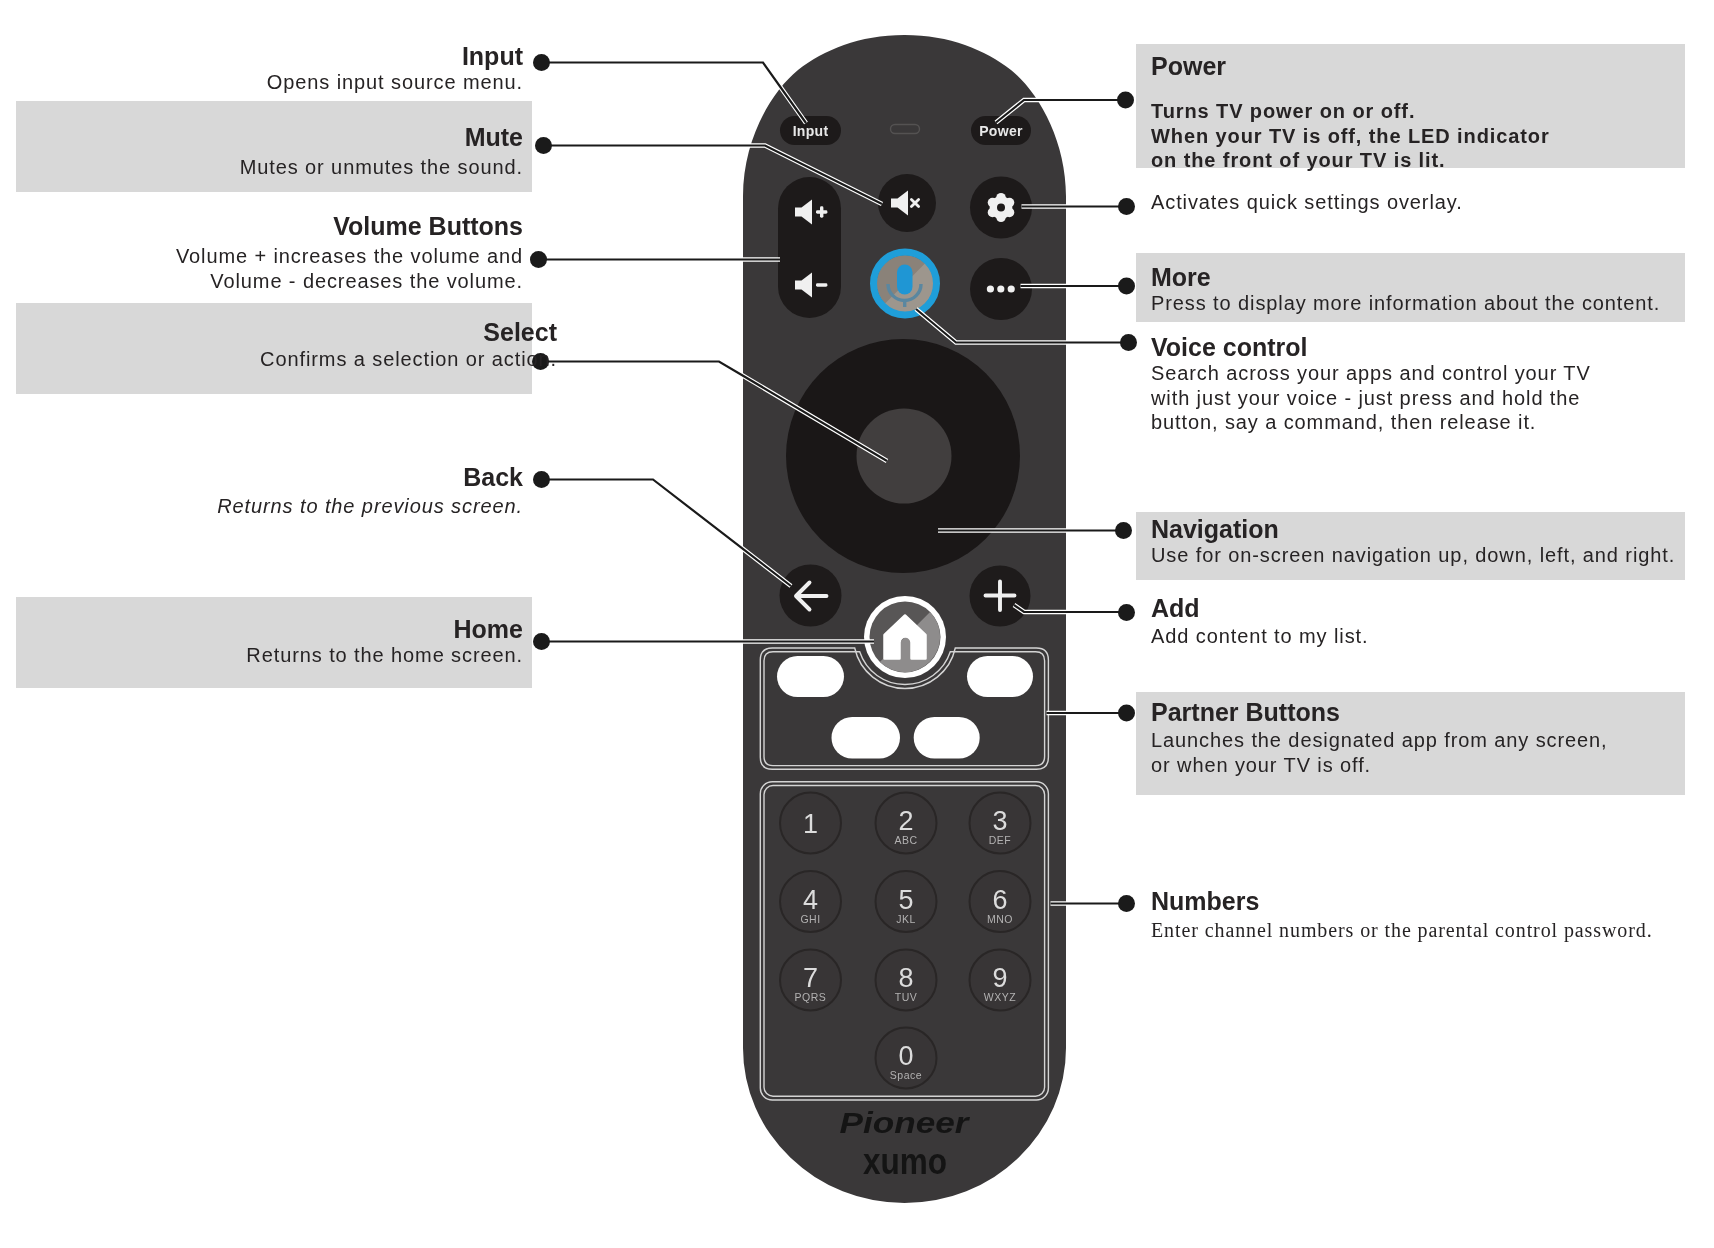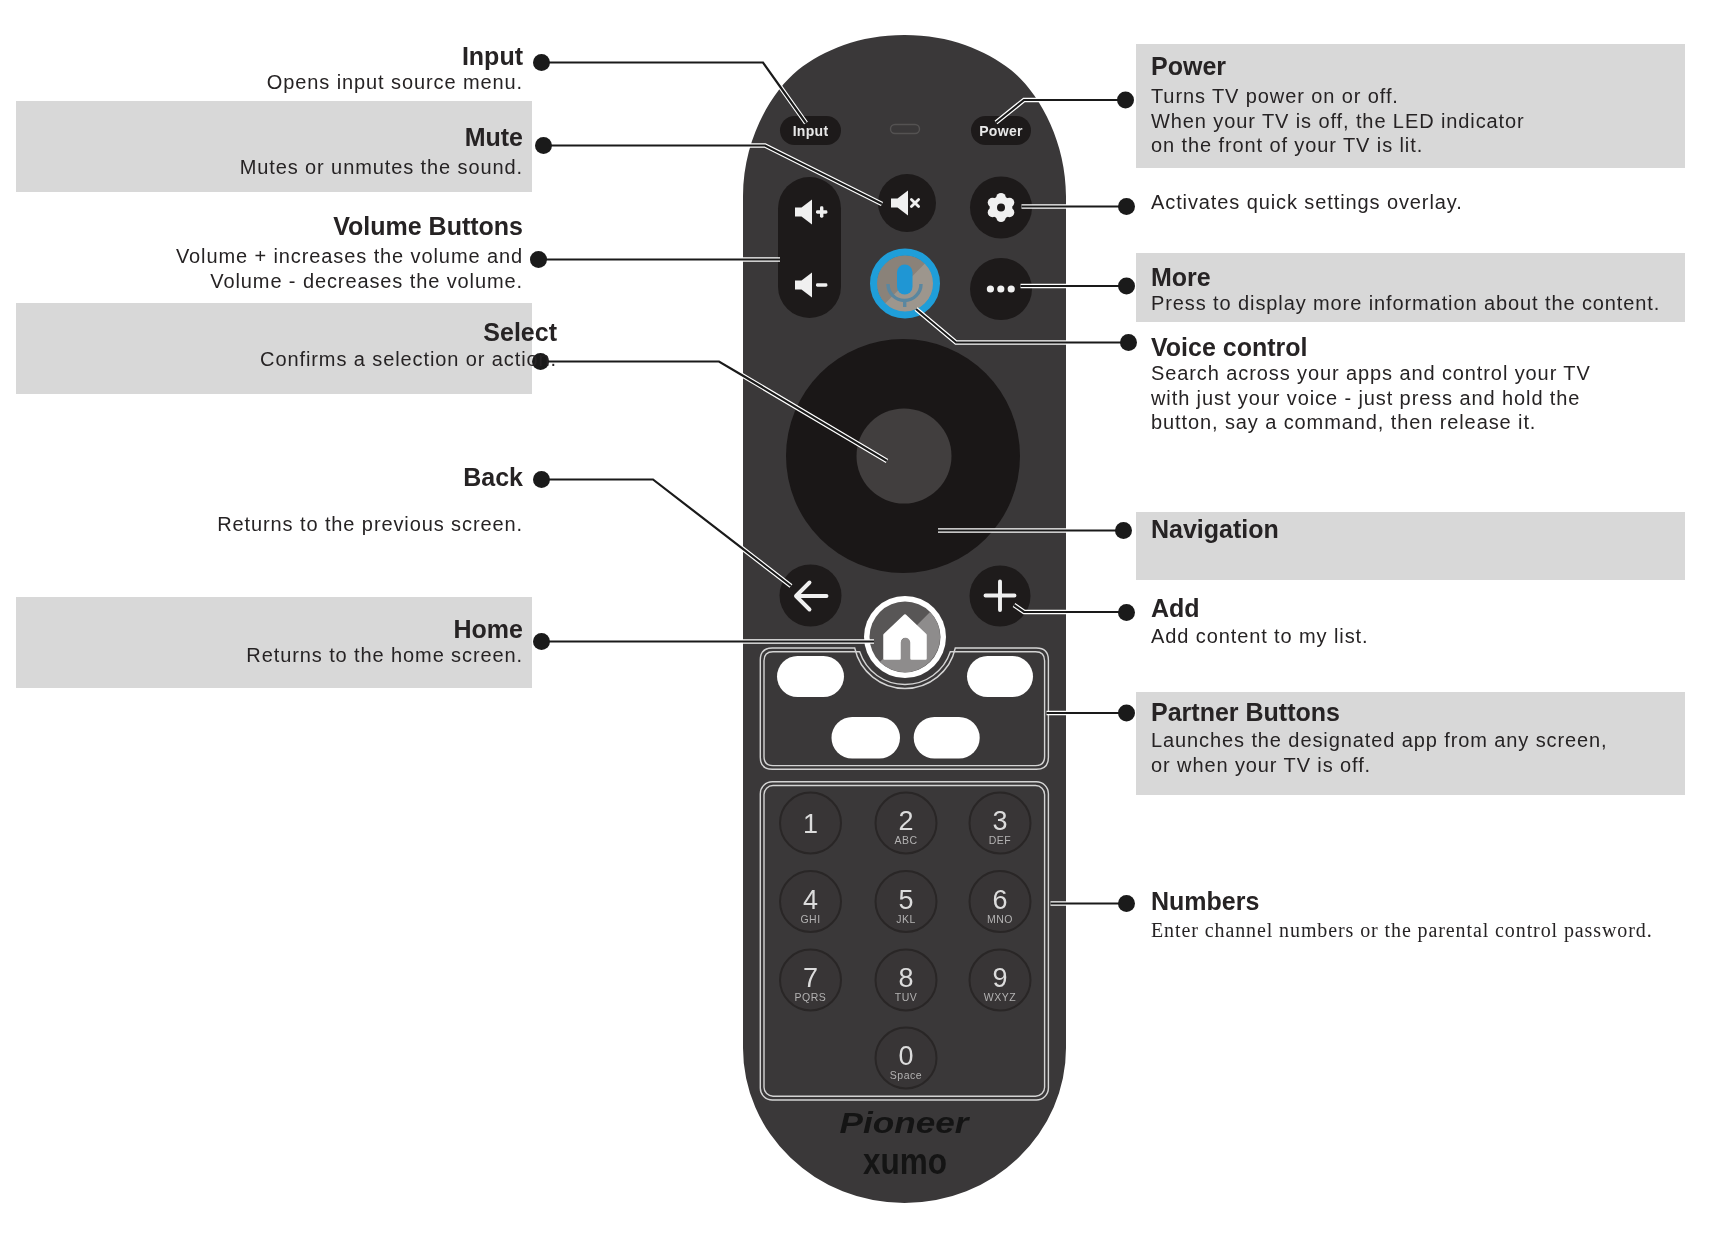--- a/index.html
+++ b/index.html
@@ -219,44 +219,45 @@
 <div class="lbl left" style="right:1191px;top:212px;">
   <div class="t">Volume Buttons</div>
   <div class="s" style="margin-top:4px;">Volume + increases the volume and<br>Volume - decreases the volume.</div>
 </div>
 <div class="lbl left" style="right:1157px;top:318px;">
   <div class="t">Select</div>
   <div class="s" style="margin-top:1px;">Confirms a selection or action.</div>
 </div>
 <div class="lbl left" style="right:1191px;top:463px;">
   <div class="t">Back</div>
-  <div class="s" style="margin-top:21px;">Returns to the previous screen.</div>
+  <div class="s" style="margin-top:3px;font-style:italic;">Returns to the previous screen.</div>
 </div>
 <div class="lbl left" style="right:1191px;top:615px;">
   <div class="t">Home</div>
   <div class="s">Returns to the home screen.</div>
 </div>
 
 <div class="lbl" style="left:1151px;top:52px;">
   <div class="t">Power</div>
-  <div class="s" style="margin-top:4px;">Turns TV power on or off.<br>When your TV is off, the LED indicator<br>on the front of your TV is lit.</div>
+  <div class="s" style="margin-top:19px;font-weight:bold;">Turns TV power on or off.<br>When your TV is off, the LED indicator<br>on the front of your TV is lit.</div>
 </div>
 <div class="lbl" style="left:1151px;top:190px;">
   <div class="s">Activates quick settings overlay.</div>
 </div>
 <div class="lbl" style="left:1151px;top:263px;">
   <div class="t">More</div>
   <div class="s">Press to display more information about the content.</div>
 </div>
 <div class="lbl" style="left:1151px;top:333px;">
   <div class="t">Voice control</div>
   <div class="s">Search across your apps and control your TV<br>with just your voice - just press and hold the<br>button, say a command, then release it.</div>
 </div>
 <div class="lbl" style="left:1151px;top:515px;">
   <div class="t">Navigation</div>
+  <div class="s">Use for on-screen navigation up, down, left, and right.</div>
 </div>
 <div class="lbl" style="left:1151px;top:594px;">
   <div class="t">Add</div>
   <div class="s" style="margin-top:2px;">Add content to my list.</div>
 </div>
 <div class="lbl" style="left:1151px;top:698px;">
   <div class="t">Partner Buttons</div>
   <div class="s" style="margin-top:2px;">Launches the designated app from any screen,<br>or when your TV is off.</div>
 </div>
 <div class="lbl" style="left:1151px;top:887px;">

